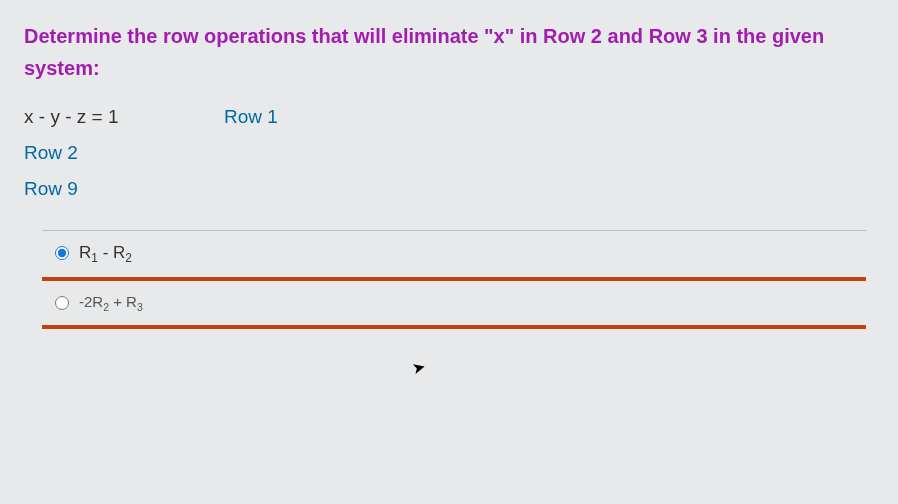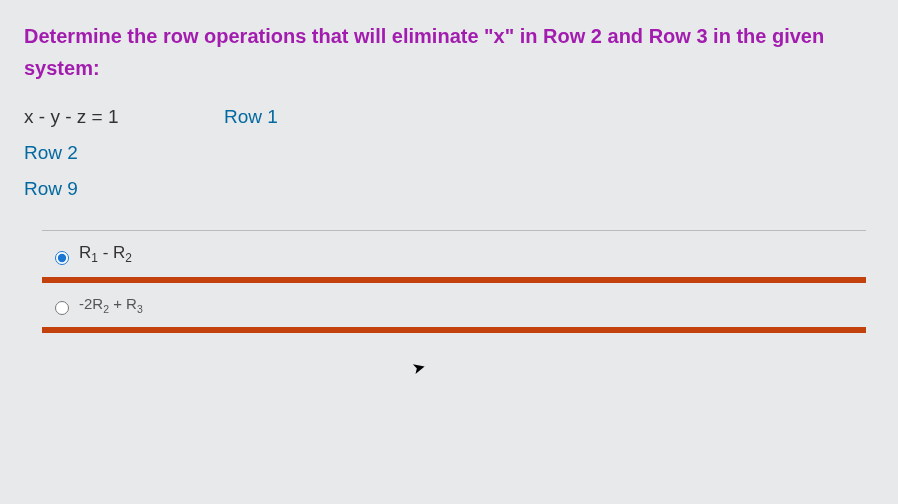--- a/index.html
+++ b/index.html
@@ -38,23 +38,23 @@
     .options {
       border: 1px solid #bbb;
       border-left: none;
       border-right: none;
       border-bottom: none;
       margin-left: 18px;
       margin-right: 8px;
     }
     .option {
       display: flex;
-      align-items: flex-end;
+      align-items: flex-start;
       padding: 12px 8px;
-      border-bottom: 6px solid #c2410c;
+      border-bottom: 4px solid #c2410c;
       font-size: 17px;
       color: #333;
     }
     .option input[type="radio"] {
       margin-right: 10px;
       width: 14px;
       height: 14px;
       accent-color: #1976d2;
     }
     .option.smaller {

